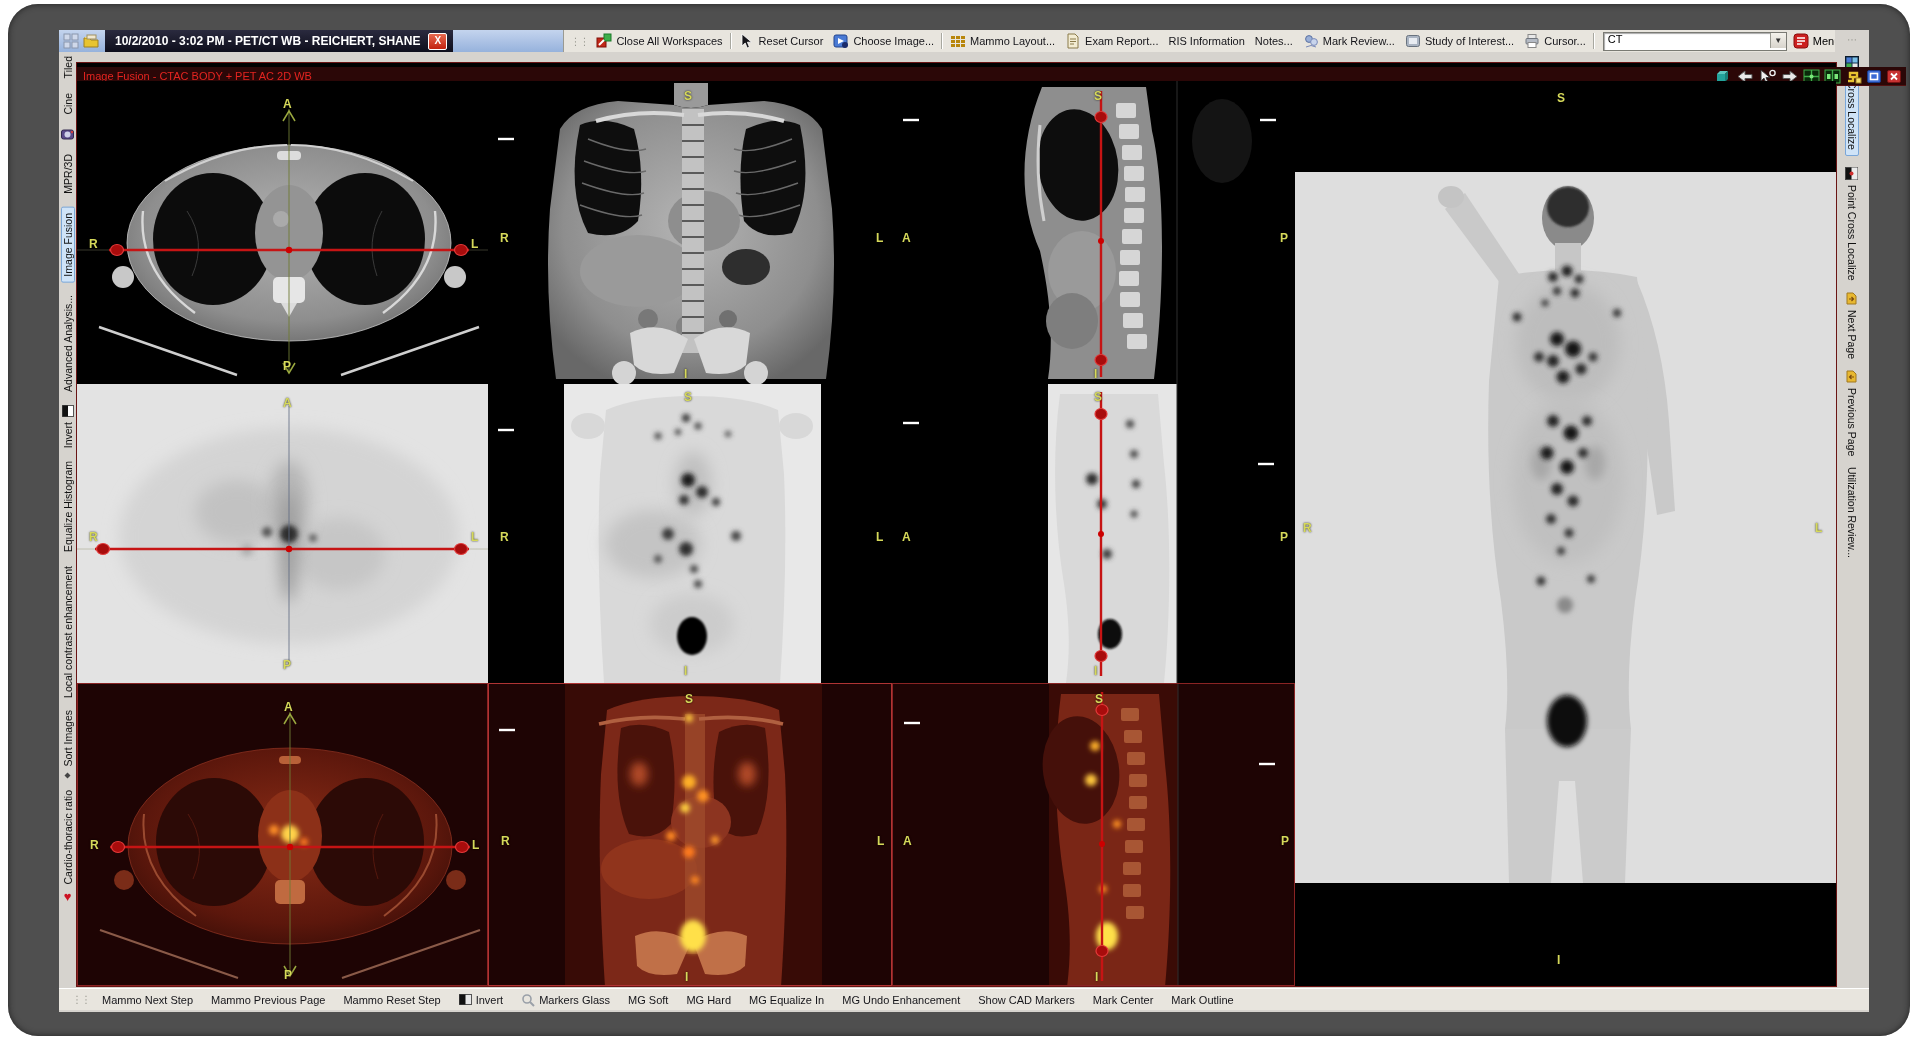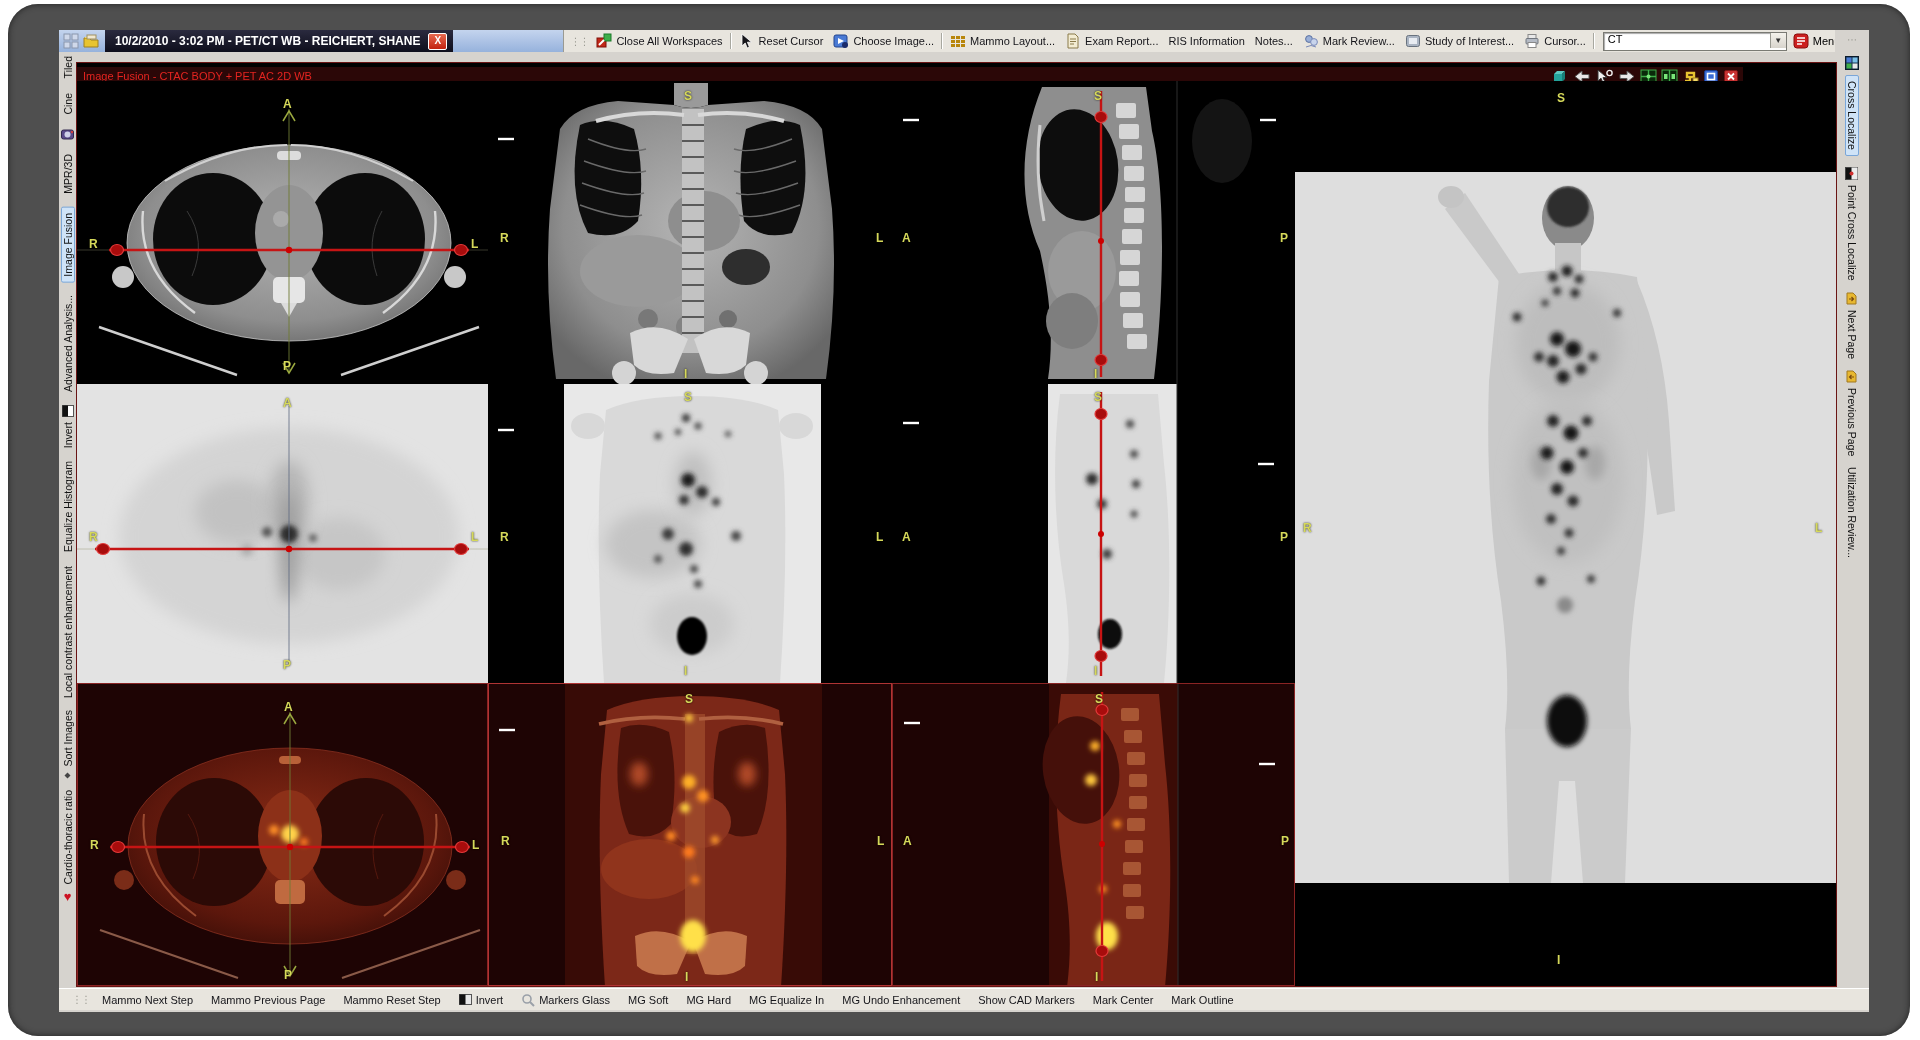--- a/index.html
+++ b/index.html
@@ -22,21 +22,21 @@
   #menu-btn{display:flex;align-items:center;gap:3px;font-size:11px;padding:0 4px;flex:0 0 auto;}
   
   #left-strip{position:absolute;left:0;top:22px;width:17px;height:936px;background:#d6d3ce;display:flex;flex-direction:column;align-items:center;gap:13px;padding-top:4px;box-sizing:border-box;}
   #right-strip{position:absolute;left:1781px;top:2px;width:23px;height:978px;background:#d6d3ce;display:flex;flex-direction:column;align-items:center;gap:11px;padding-top:2px;box-sizing:border-box;}
   .vt{writing-mode:vertical-rl;transform:rotate(180deg);font-size:10.5px;color:#111;white-space:nowrap;}
   .vt2{writing-mode:vertical-rl;font-size:10.5px;color:#111;white-space:nowrap;}
   .tabsel{background:#cfe3f7;border:1px solid #7aa6d8;border-radius:2px;padding:5px 0;}
   .sideico{flex:0 0 auto;}
   
   #viewer{position:absolute;left:17px;top:32px;width:1759px;height:923px;background:#000;border:1px solid #6a1414;box-sizing:content-box;}
-  #banner{position:absolute;left:0;top:4px;width:1666px;height:18px;background:#2b0707;border-bottom:1px solid #521010;display:flex;align-items:center;}
+  #banner{position:absolute;left:0;top:4px;width:1829px;height:18px;background:#2b0707;border-bottom:1px solid #521010;display:flex;align-items:center;}
   #banner-text{color:#e42420;font-size:11px;padding-left:6px;white-space:nowrap;}
   #banner-icons{margin-left:auto;display:flex;align-items:center;gap:4px;padding-right:4px;}
   #banner-icons svg{display:block;}
   .panel{position:absolute;overflow:hidden;background:#000;}
   .panel svg{position:absolute;left:0;top:0;}
   .ol{position:absolute;font-weight:bold;font-size:12px;color:#d6d95a;text-shadow:0 0 2px rgba(0,0,0,.85);z-index:5;pointer-events:none;}
   .fus{border:1px solid #8a2424;box-sizing:border-box;}
   .fus-sel{border:1px solid #b03434;}
   
   #bottom-bar{position:absolute;left:0;top:958px;width:1810px;height:22px;background:#e8e5de;border-top:1px solid #fff;display:flex;align-items:center;gap:0;padding-left:10px;box-sizing:border-box;}

